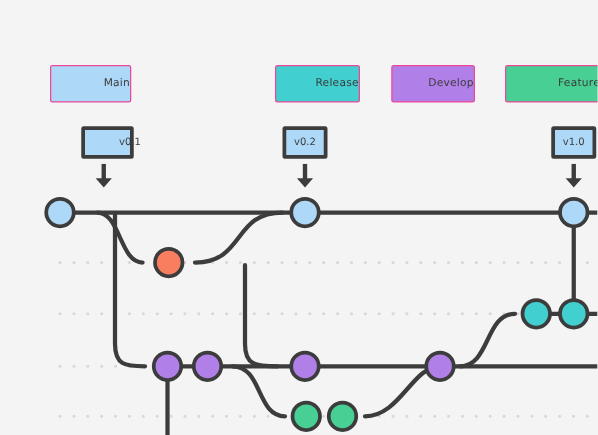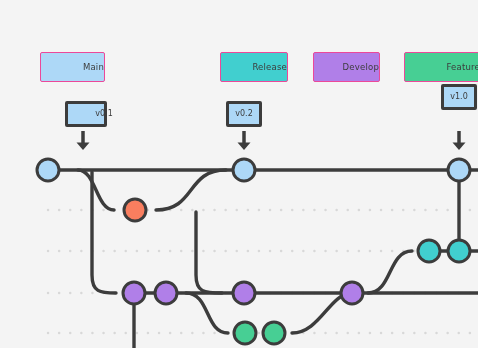--- a/index.html
+++ b/index.html
@@ -107,21 +107,21 @@
         <path d="M8 0 L8 14" stroke="#3c3c3c" stroke-width="3.5" fill="none" stroke-linecap="butt"></path>
         <path d="M1.5 11.5 L8 19 L14.5 11.5 Z" fill="#3c3c3c"></path>
       </svg>
       <div class="tag-box" style="left: 226px; top: 101px; background: rgb(173, 216, 247);">
         <span class="tag-label">v0.2</span>
       </div>
       <svg class="tag-arrow" viewBox="0 0 16 24" style="position: absolute; left: 236px; top: 131px;">
         <path d="M8 0 L8 14" stroke="#3c3c3c" stroke-width="3.5" fill="none" stroke-linecap="butt"></path>
         <path d="M1.5 11.5 L8 19 L14.5 11.5 Z" fill="#3c3c3c"></path>
       </svg>
-      <div class="tag-box" style="left: 441px; top: 84px; background: rgb(173, 216, 247);">
+      <div class="tag-box" style="left: 441px; top: 101px; background: rgb(173, 216, 247);">
         <span class="tag-label">v1.0</span>
       </div>
       <svg class="tag-arrow" viewBox="0 0 16 24" style="position: absolute; left: 451px; top: 131px;">
         <path d="M8 0 L8 14" stroke="#3c3c3c" stroke-width="3.5" fill="none" stroke-linecap="butt"></path>
         <path d="M1.5 11.5 L8 19 L14.5 11.5 Z" fill="#3c3c3c"></path>
       </svg>
     </div>
 
   <svg id="graph" viewBox="0 0 478 348" width="478" height="348" xmlns="http://www.w3.org/2000/svg">
     <g id="guides-g">

